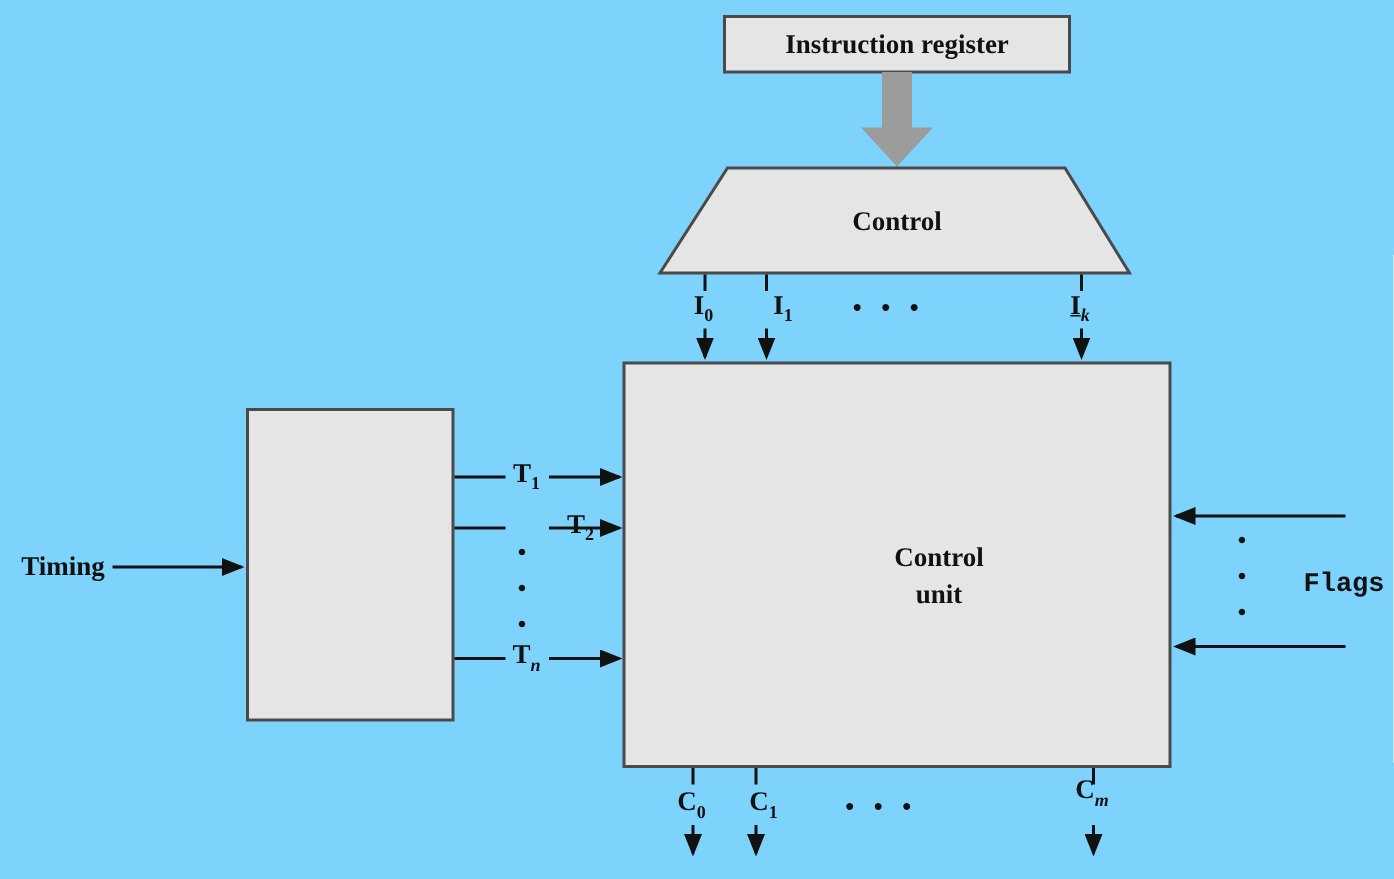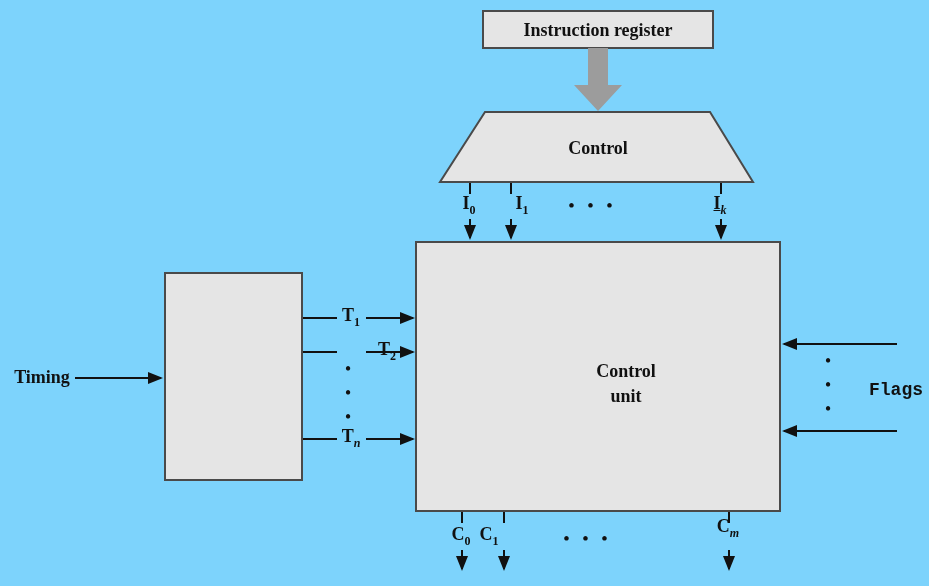--- a/index.html
+++ b/index.html
@@ -142,21 +142,21 @@
   <div class="sig" style="left:351px; top:351px;margin-left:36px;">
     <span>T</span><sub>2</sub>
   </div>
   <div class="sig" style="left:351px; top:438px;">
     <span>T</span><sub class="it">n</sub>
   </div>
 
   <div class="sig" style="left:461px; top:536px;">
     <span>C</span><sub>0</sub>
   </div>
-  <div class="sig" style="left:489px; top:536px;">
+  <div class="sig" style="left:509px; top:536px;">
     <span>C</span><sub>1</sub>
   </div>
   <div class="sig" style="left:728px; top:528px;text-align:center;">
     <span>C</span><sub class="it">m</sub>
   </div>
 
   <div class="dots-h" style="left:597px; top:205px;">•••</div>
   <div class="dots-h" style="left:592px; top:538px;">•••</div>
   <div class="dots-v" style="left:348px; top:393px;">•
 •

